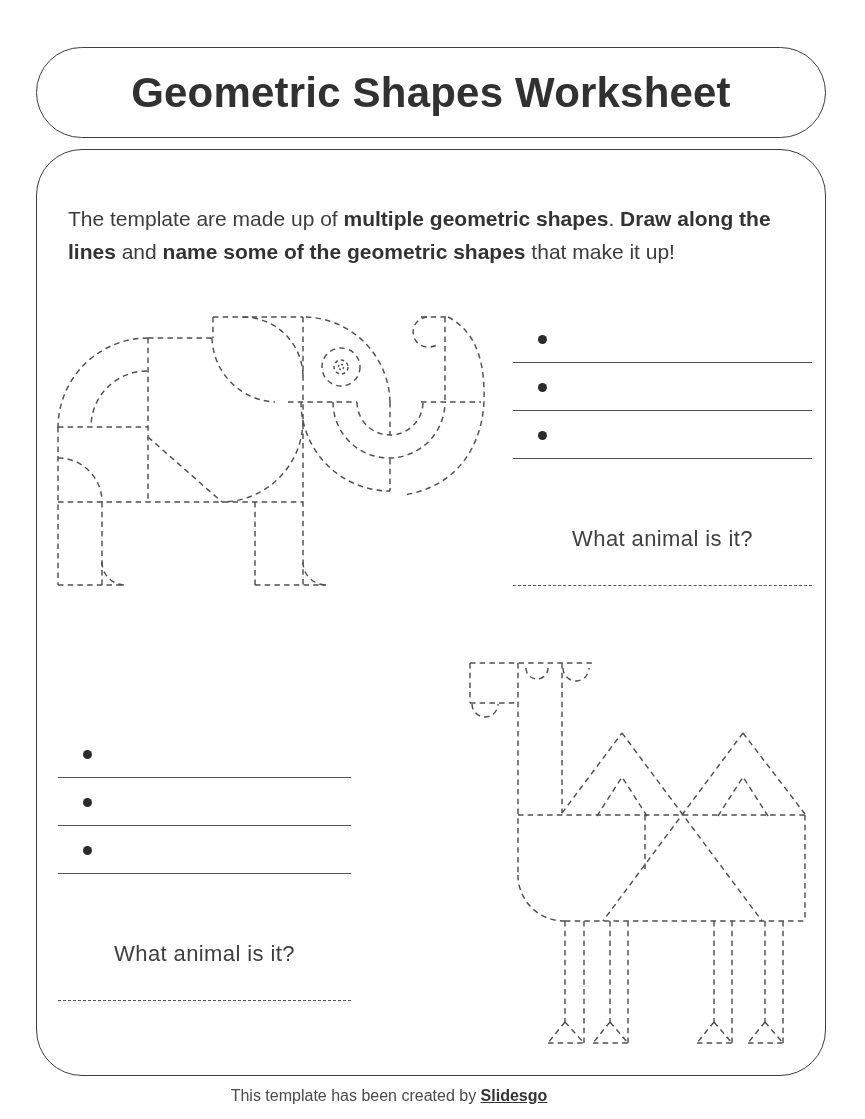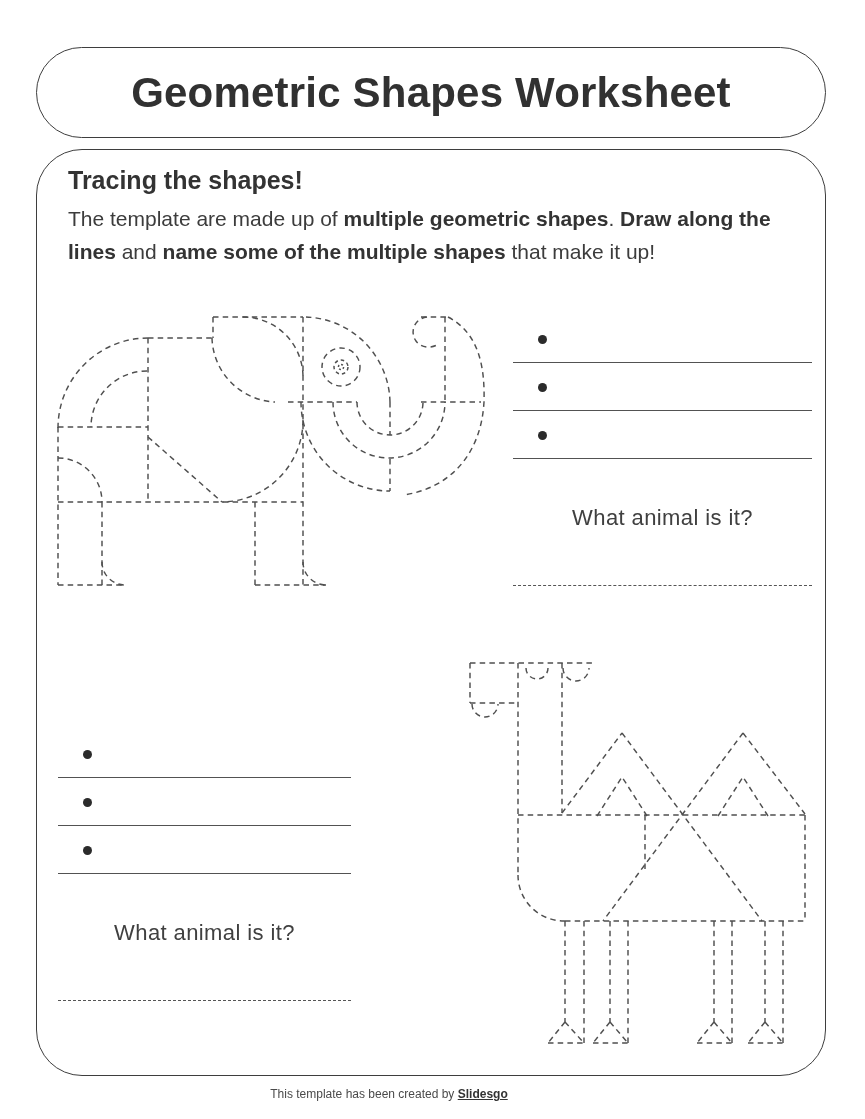--- a/index.html
+++ b/index.html
@@ -15,41 +15,40 @@
   #instructions{position:absolute;left:68px;top:202px;width:722px;font-size:21px;line-height:33px;color:#3c3c3c;}
   #instructions .b{font-weight:bold;color:#333333;text-align:center;}
   .figure{position:absolute;}
   #figure-elephant{left:45px;top:300px;}
   #figure-camel{left:455px;top:655px;}
   .answer-block{position:absolute;}
   #answers-elephant{left:513px;top:315px;width:299px;}
   #answers-camel{left:58px;top:730px;width:293px;}
   .answer-row{height:47px;border-bottom:1.4px solid #525252;position:relative;}
   .bullet{position:absolute;left:25px;top:20px;width:9px;height:9px;border-radius:50%;background:#2b2b2b;}
-  .question{margin-top:46px;text-align:center;font-size:22px;color:#404040;letter-spacing:.4px;}
+  .question{margin-top:67px;text-align:center;font-size:22px;color:#404040;letter-spacing:.4px;}
   .name-line{position:absolute;border-top:1.7px dashed #555555;height:0;}
   #name-line-elephant{left:513px;top:585px;width:299px;}
   #name-line-camel{left:58px;top:1000px;width:293px;}
-  #footer{position:absolute;left:0;top:1087px;width:778px;text-align:center;font-size:12px;color:#4a4a4a;}
+  #footer{position:absolute;left:0;top:1087px;width:778px;text-align:center;font-size:16px;color:#4a4a4a;}
   #footer .brand{font-weight:bold;color:#333333;text-decoration:underline;cursor:pointer;}
   svg .dash{fill:none;stroke:#4f4f4f;stroke-width:1.45;stroke-dasharray:5.5 4.2;stroke-linecap:butt;stroke-linejoin:round;}
 </style>
 </head>
 <body>
 
 <div class="page">
 
   <div class="rbox" id="title-box">
     <h1 id="page-title">Geometric Shapes Worksheet</h1>
   </div>
 
   <div class="rbox" id="content-box"></div>
 
-  <div id="section-heading">Tracing the shapes!</div>
-  <div id="instructions"><span>The template are made up of </span><span class="b">multiple geometric shapes</span><span>. </span><span class="b">Draw along the lines</span><span> and </span><span class="b">name some of the multiple shapes</span><span> that make it up!</span></div>
+  <div id="instructions"><span>The template are made up of </span><span class="b">multiple geometric shapes</span><span>. </span><span class="b">Draw along the lines</span><span> and </span><span class="b">name some of the geometric shapes</span><span> that make it up!</span></div>
 
   <div class="figure" id="figure-elephant">
     <svg width="450" height="300" viewBox="45 300 450 300">
       <g class="dash">
         <path d="M 213 317 H 303"></path>
         <path d="M 213 317 V 338"></path>
         <path d="M 148 338 H 213"></path>
         <path d="M 148 338 V 502"></path>
         <path d="M 148 338 A 90 90 0 0 0 58 428"></path>
         <path d="M 147 371 A 56 56 0 0 0 91 427"></path>

